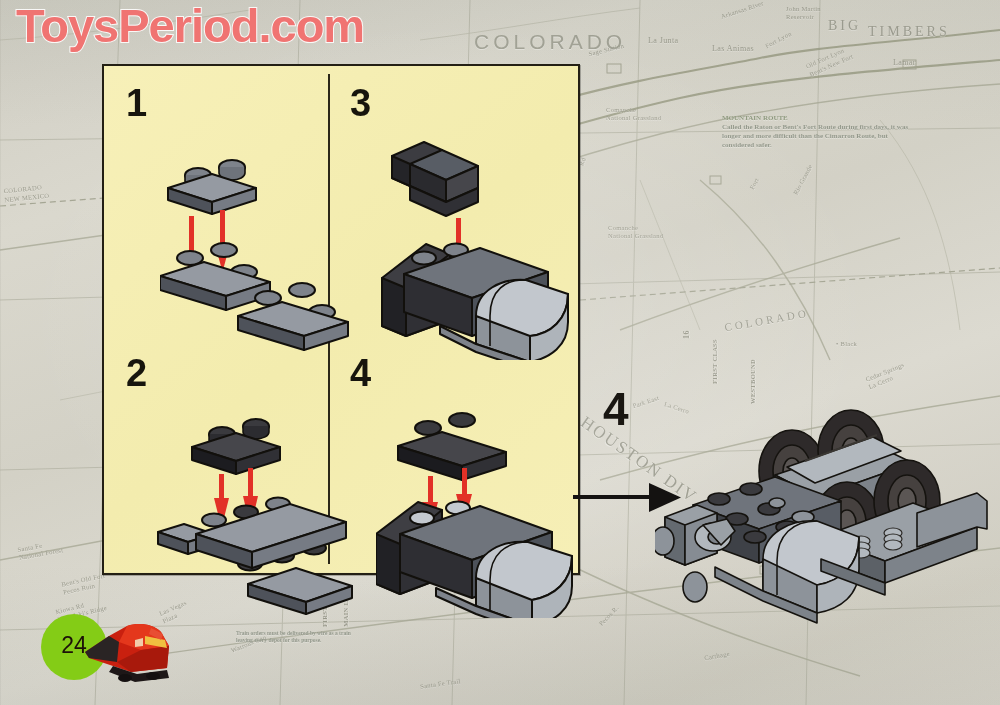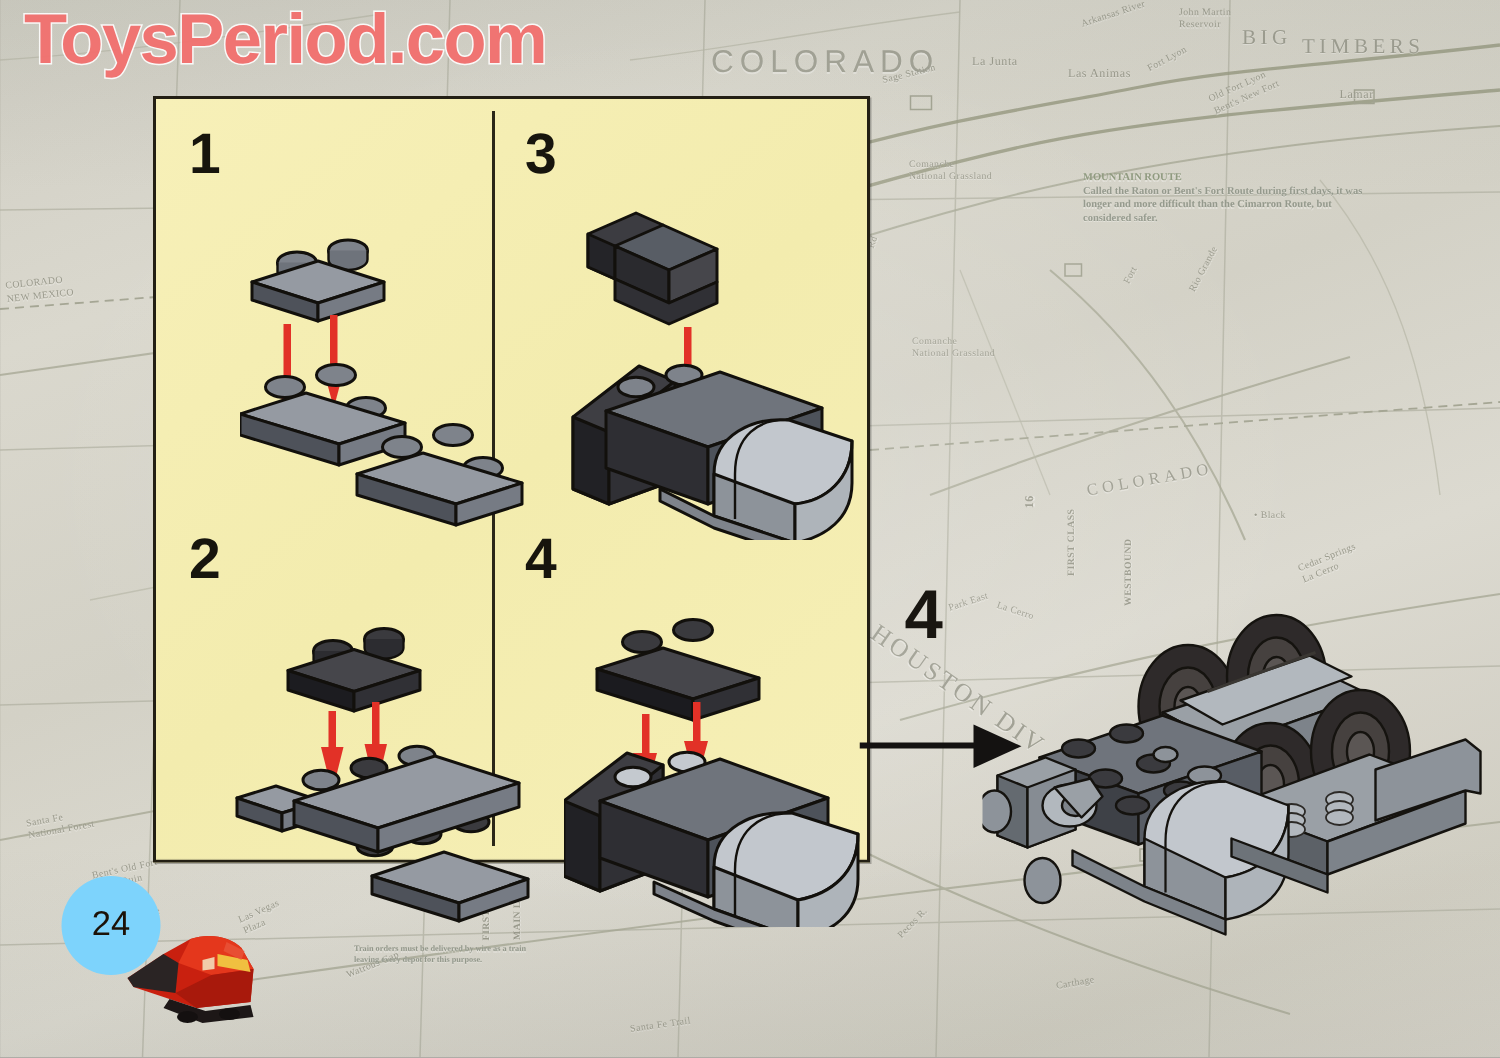--- a/index.html
+++ b/index.html
@@ -126,25 +126,25 @@
     color: #191611;
     font-family: "Liberation Sans", sans-serif;
     line-height: 1;
   }
   .callout-arrow { position: absolute; left: 573px; top: 477px; }
 
   
   .page-badge {
     position: absolute;
     left: 41px;
-    top: 584px;
+    top: 614px;
     width: 66px;
     height: 66px;
     border-radius: 50%;
-    background: #7dd3fc;
+    background: #84cc16;
     box-shadow: 0 0 0 0 rgba(0,0,0,0);
   }
   .page-num {
     position: absolute;
     left: 0; right: 0;
     top: 18px;
     text-align: center;
     font-size: 23px;
     color: #1c1208;
     font-family: "Liberation Sans", sans-serif;

